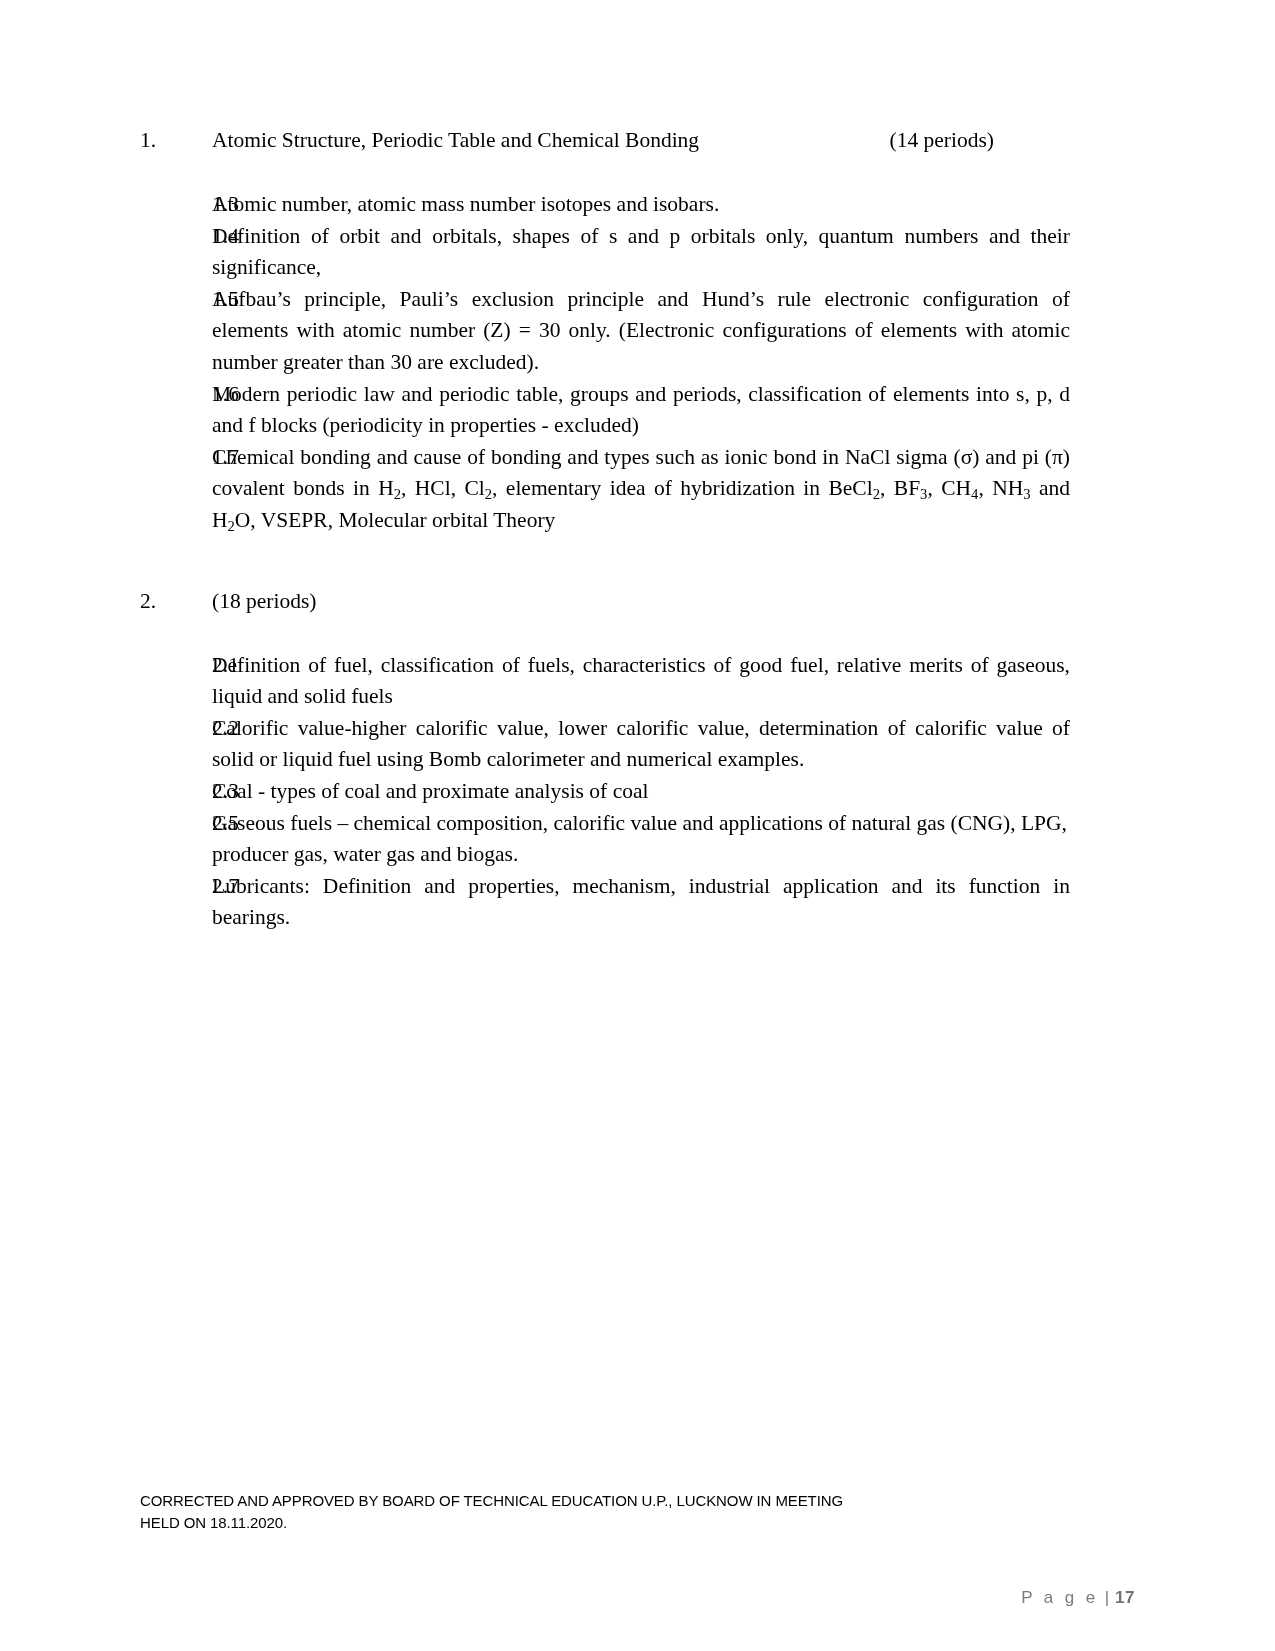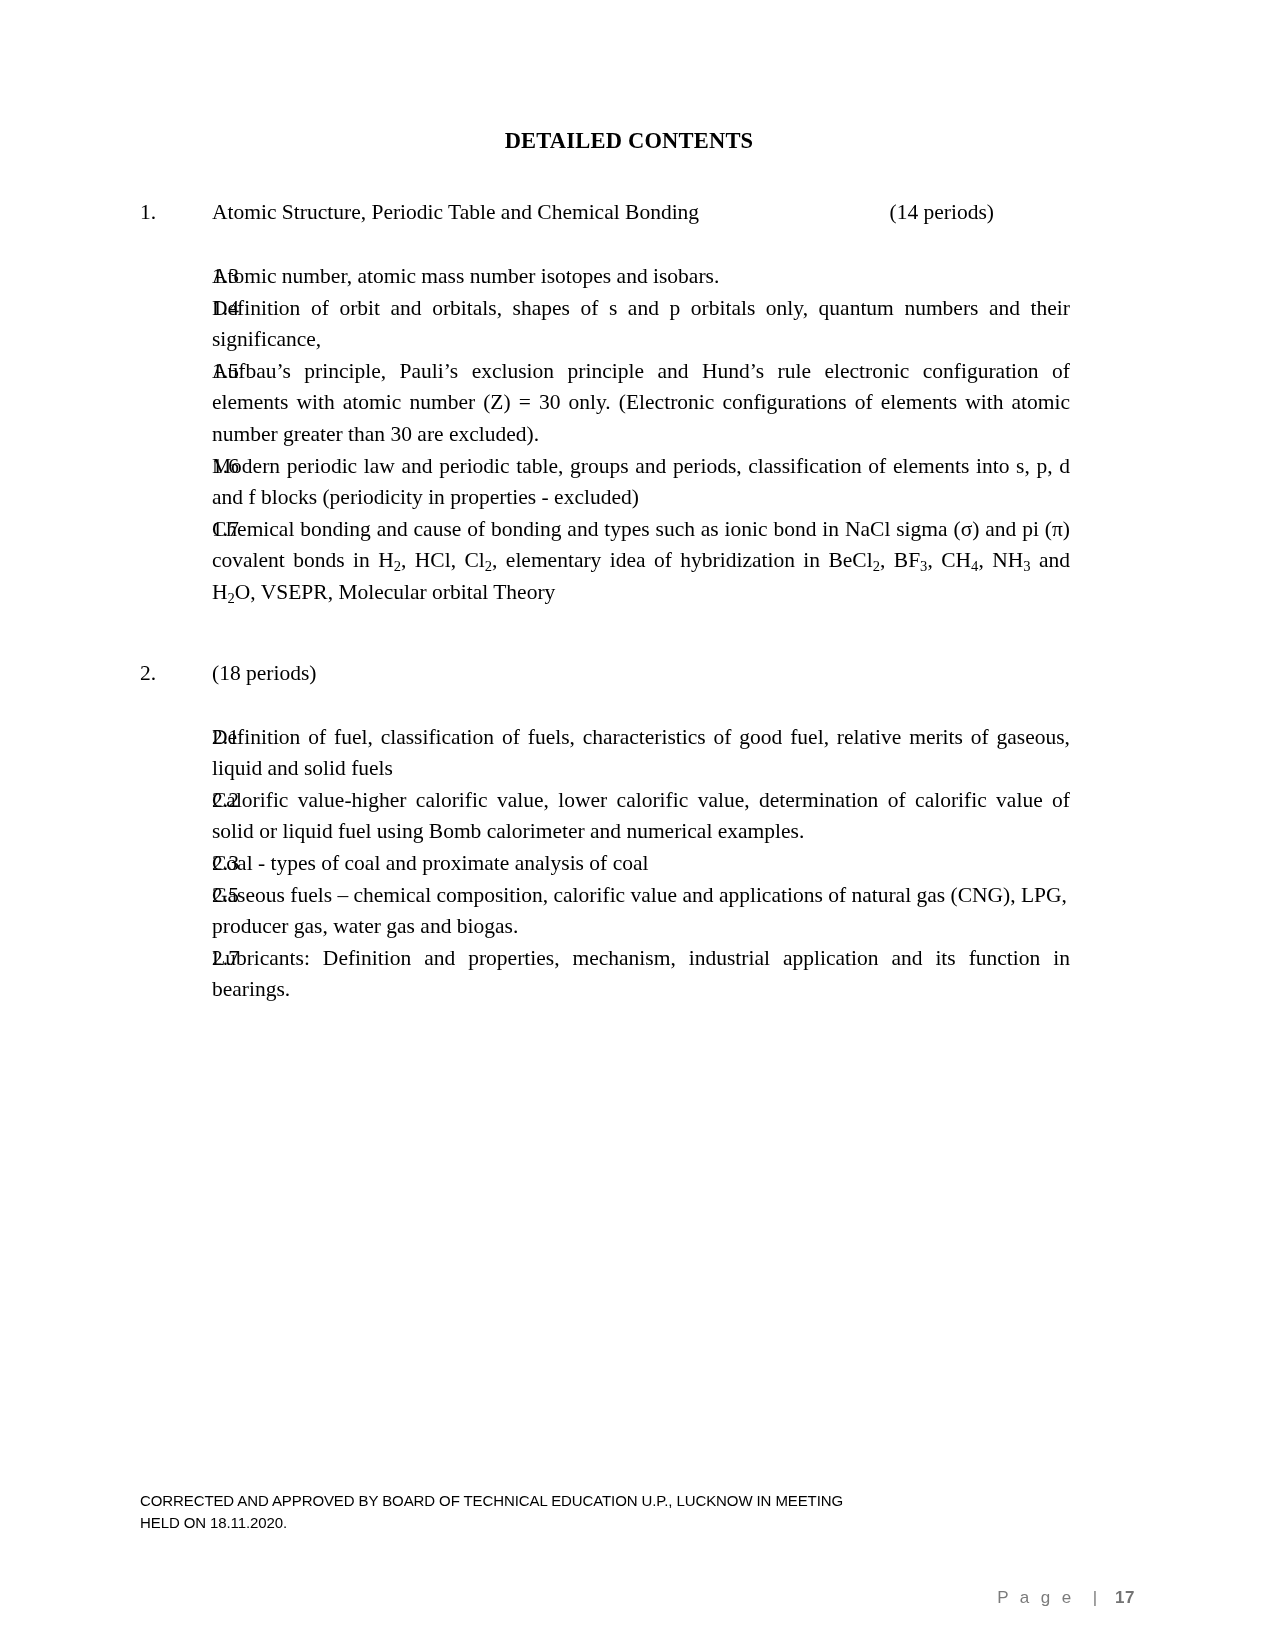--- a/index.html
+++ b/index.html
@@ -109,21 +109,21 @@
   }
   
   .page-footer {
     position: absolute;
     right: 140px;
     top: 1588px;
     font-family: "Liberation Sans", "DejaVu Sans", sans-serif;
     font-size: 17px;
     display: flex;
     align-items: baseline;
-    gap: 18px;
+    gap: 6px;
   }
   .page-footer .pf-word {
     color: #7b7b7b;
     letter-spacing: 3.4px;
   }
   .page-footer .pf-sep {
     color: #7b7b7b;
   }
   .page-footer .pf-num {
     color: #737373;
@@ -131,21 +131,20 @@
     letter-spacing: 0.5px;
   }
 </style>
 </head>
 <body>
 
 <div class="page">
 
   <div class="content">
 
-    <div class="doc-title">DETAILED CONTENTS</div>
 
     <div>
 
       <div>
         <div class="unit-head">
           <span class="unit-num">1.</span>
           <span class="unit-title">Atomic Structure, Periodic Table and Chemical Bonding</span>
           <span class="unit-periods">(14 periods)</span>
         </div>
         <div class="unit-gap-after"></div>

